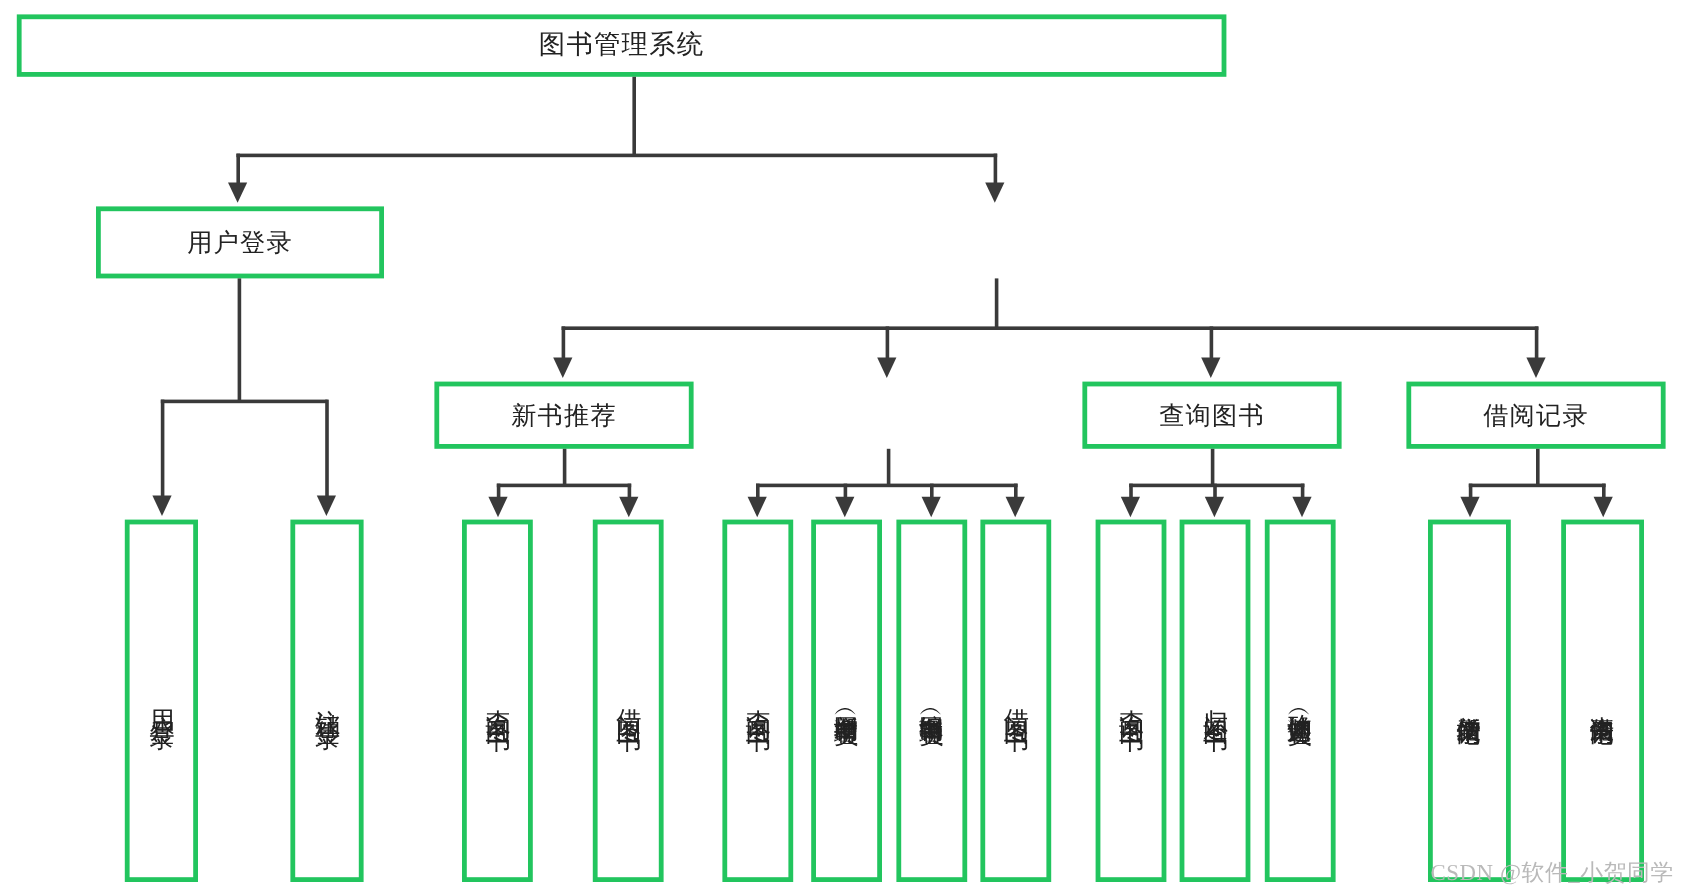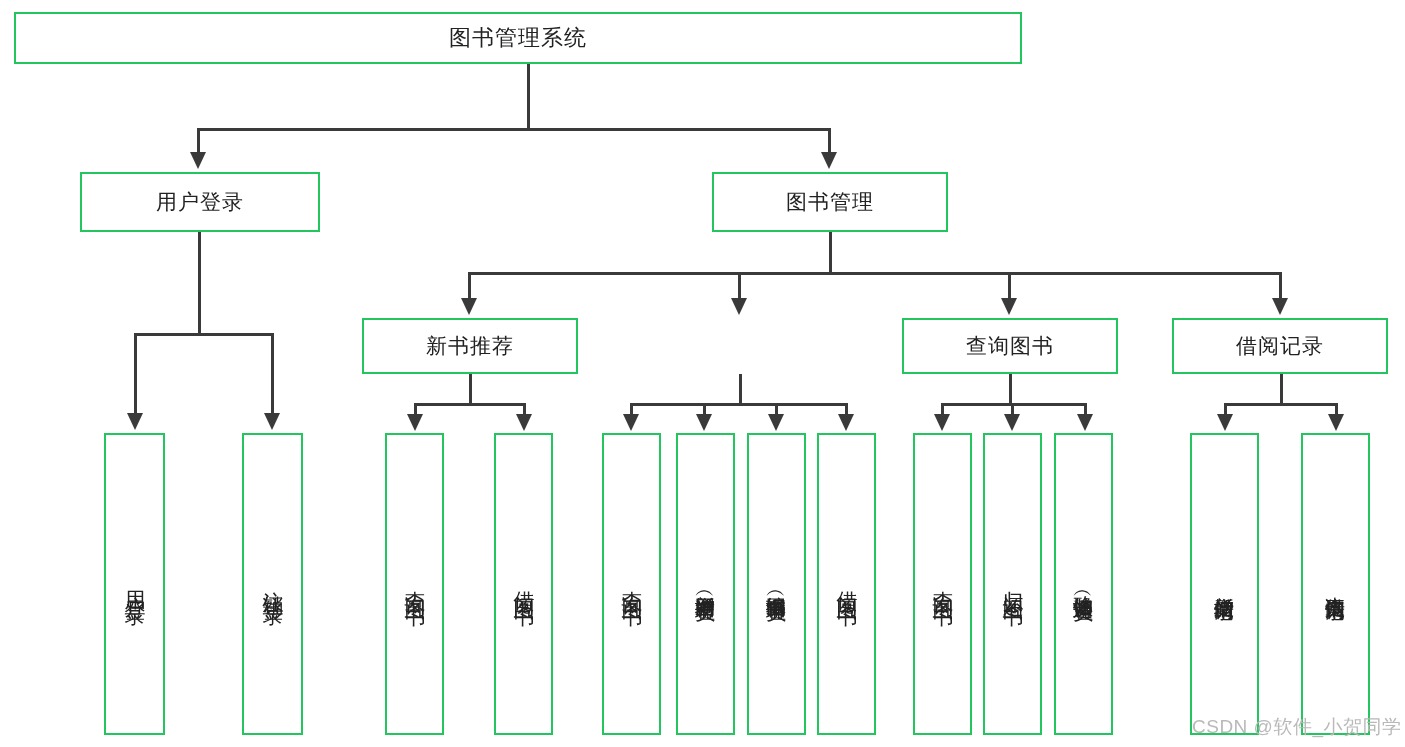--- a/index.html
+++ b/index.html
@@ -12,21 +12,21 @@
     position:relative;
     width:1405px;
     height:747px;
     background:#ffffff;
     overflow:hidden;
   }
   
   .node{
     position:absolute;
     box-sizing:border-box;
-    border:2px solid #22c55e;
+    border:4px solid #22c55e;
     background:#ffffff;
     display:flex;
     align-items:center;
     justify-content:center;
     line-height:1.0;
     color:#222;
   }
   .node .lbl{
     display:block;
     text-align:center;
@@ -66,21 +66,21 @@
     border-right:8px solid transparent;
     border-top:17px solid #3a3a3a;
   }
   
   #watermark{
     position:absolute;
     font-size:19px;
     color:#b9b9b9;
     white-space:nowrap;
     letter-spacing:0.5px;
-    font-family:Liberation Sans, sans-serif;
+    font-family:Liberation Serif, serif;
   }
 </style>
 </head>
 <body>
 
 <div id="canvas">
 
   <div class="node h root" style="left:14px;top:12px;width:1008px;height:52px;">
     <span class="lbl">图书管理系统</span>
   </div>
@@ -89,23 +89,20 @@
 
   <div class="ln hh" style="left:197px;top:128px;width:634px;"></div>
 
   <div class="ln vv" style="left:197px;top:128px;height:26px;"></div>
   <div class="arrow" style="left:190px;top:152px;"></div>
   <div class="ln vv" style="left:828px;top:128px;height:26px;"></div>
   <div class="arrow" style="left:821px;top:152px;"></div>
 
   <div class="node h" style="left:80px;top:172px;width:240px;height:60px;">
     <span class="lbl">用户登录</span>
-  </div>
-  <div class="node h" style="left:712px;top:172px;width:236px;height:60px;">
-    <span class="lbl">图书管理</span>
   </div>
 
   <div class="ln vv" style="left:198px;top:232px;height:103px;"></div>
   <div class="ln hh" style="left:134px;top:333px;width:139px;"></div>
   <div class="ln vv" style="left:134px;top:333px;height:82px;"></div>
   <div class="arrow" style="left:127px;top:413px;"></div>
   <div class="ln vv" style="left:271px;top:333px;height:82px;"></div>
   <div class="arrow" style="left:264px;top:413px;"></div>
 
   <div class="node v" style="left:104px;top:433px;width:61px;height:302px;">

